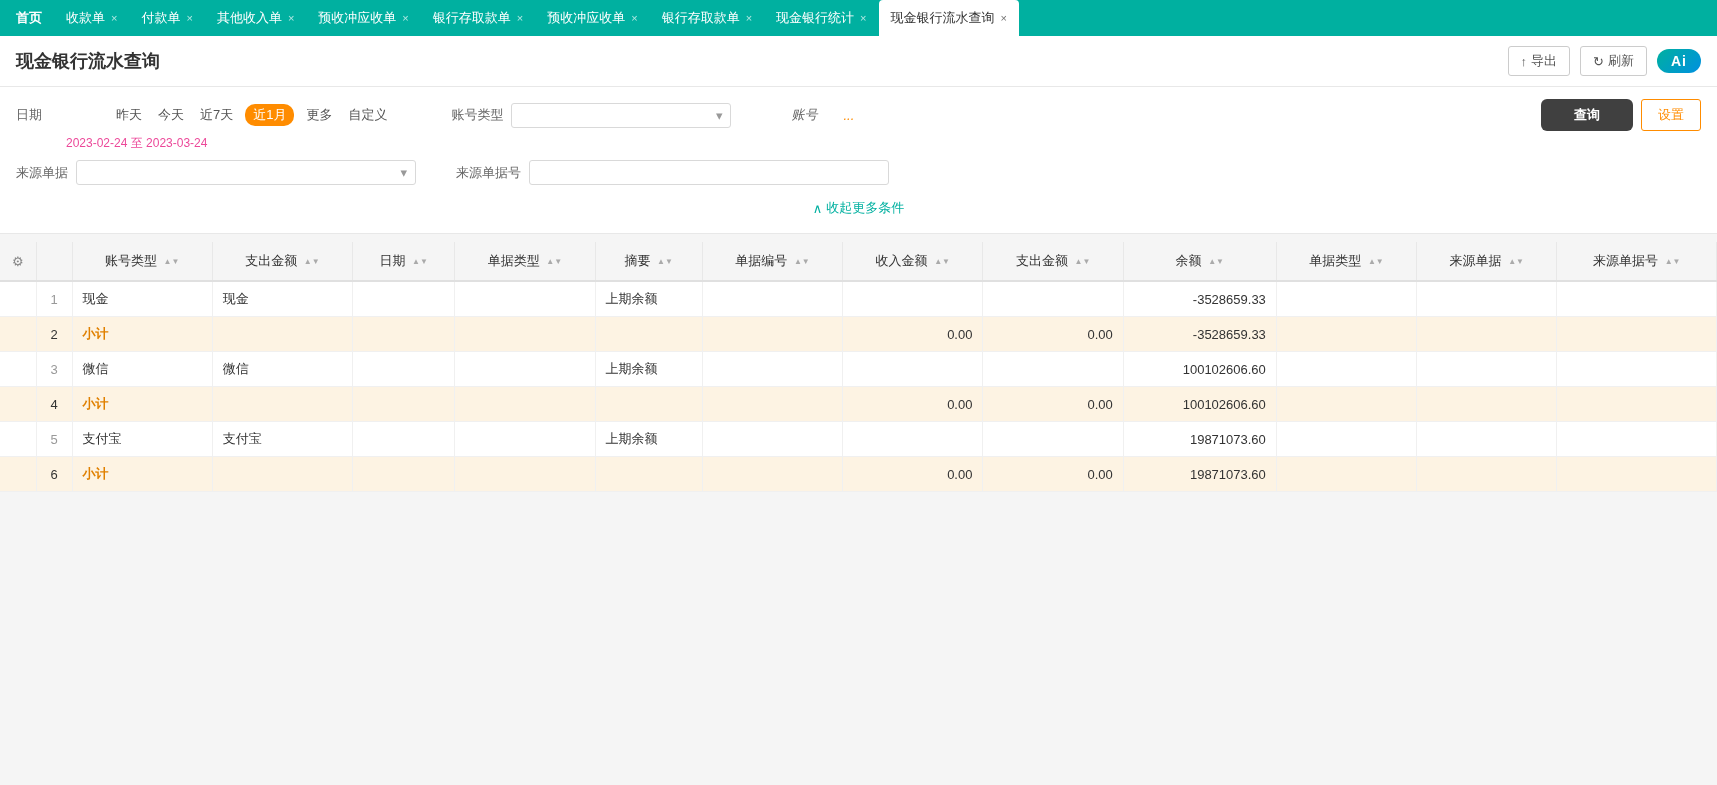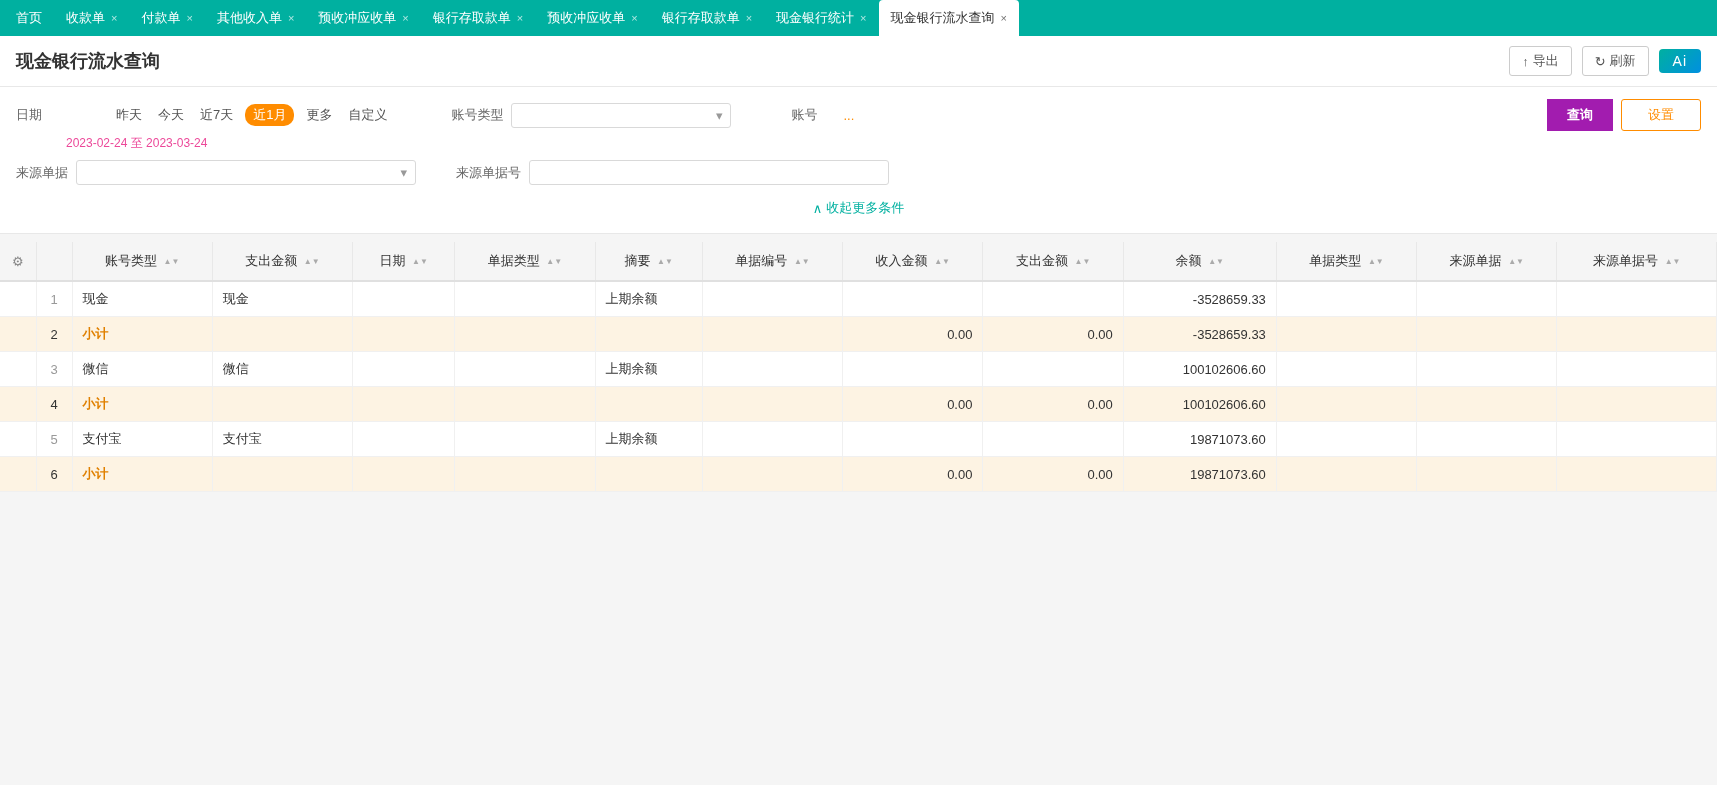--- a/index.html
+++ b/index.html
@@ -17,21 +17,21 @@
     .nav-item {
       display: flex;
       align-items: center;
       padding: 0 12px;
       height: 100%;
       color: #fff;
       cursor: pointer;
       white-space: nowrap;
       font-size: 13px;
     }
-    .nav-item.home { font-weight: normal; justify-content: flex-end; }
+    .nav-item.home { font-weight: bold; justify-content: flex-end; }
     .nav-item .close-btn {
       margin-left: 6px;
       font-size: 11px;
       opacity: 0.7;
     }
     .nav-item.active {
       background: #fff;
       color: #333;
       border-radius: 4px 4px 0 0;
     }
@@ -134,35 +134,35 @@
       padding: 4px 8px;
       min-width: 200px;
       outline: none;
     }
     .ellipsis-btn {
       color: #ff8c00;
       cursor: pointer;
       padding: 2px 4px;
     }
     .btn-query {
-      background: #a21caf;
+      background: #404040;
       color: #fff;
       border: none;
-      border-radius: 0;
-      padding: 6px 20px;
+      border-radius: 6px;
+      padding: 6px 33px;
       cursor: pointer;
       font-size: 13px;
       font-weight: bold;
     }
     .btn-settings {
       background: #fff;
       color: #ff8c00;
       border: 1px solid #ff8c00;
       border-radius: 3px;
-      padding: 6px 26px;
+      padding: 6px 16px;
       cursor: pointer;
       font-size: 13px;
     }
     .collapse-bar {
       display: flex;
       justify-content: center;
       align-items: center;
       padding: 4px;
       cursor: pointer;
       color: #00b0a0;
@@ -218,25 +218,25 @@
     .row-num { text-align: center; color: #999; width: 30px; }
     .gear-th {
       width: 36px;
       cursor: pointer;
       color: #888;
     }
     .ai-btn {
       background: linear-gradient(135deg, #00b0a0, #0090e0);
       color: #fff;
       border: none;
-      border-radius: 4px;
+      border-radius: 12px;
       padding: 4px 14px;
       cursor: pointer;
       font-size: 14px;
-      font-weight: normal;
+      font-weight: bold;
       letter-spacing: 1px;
     }
   </style>
 </head>
 <body>
 
 <div class="top-nav">
   <div class="nav-item home">
     <span>首页</span>
   </div>
@@ -309,21 +309,21 @@
     </div>
 
     <div class="filter-group" style="margin-left:40px;">
       <span class="filter-label">账号类型</span>
       <div class="filter-select" style="min-width:220px;">
         <span></span>
         <span class="chevron">▾</span>
       </div>
     </div>
 
-    <div class="filter-group" style="margin-left:40px;">
+    <div class="filter-group" style="margin-left:40px;font-style:italic;">
       <span class="filter-label">账号</span>
       <span class="ellipsis-btn">...</span>
     </div>
 
     <div style="margin-left:auto; display:flex; gap:8px;">
       <button class="btn-query">查询</button>
       <button class="btn-settings">设置</button>
     </div>
   </div>
 

